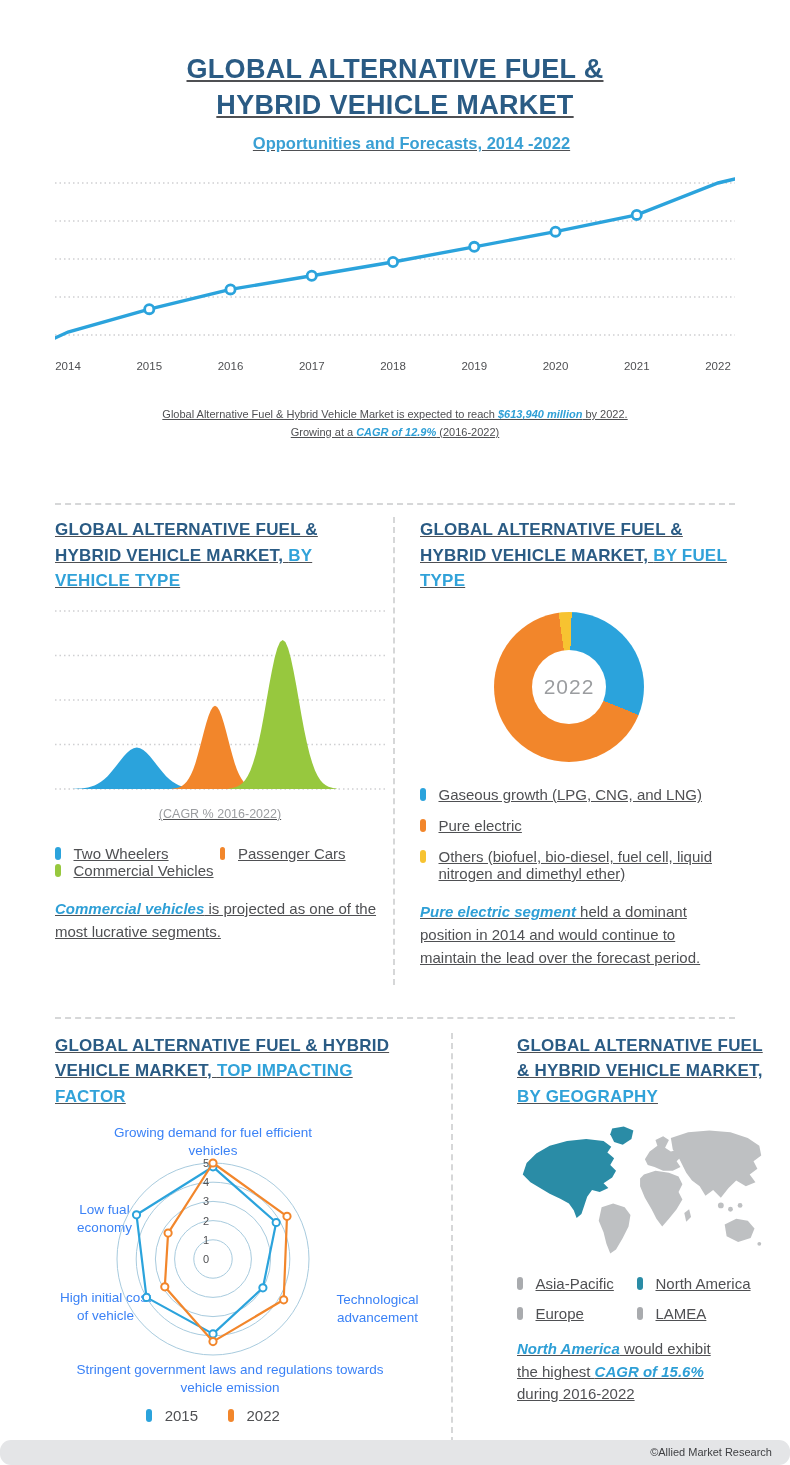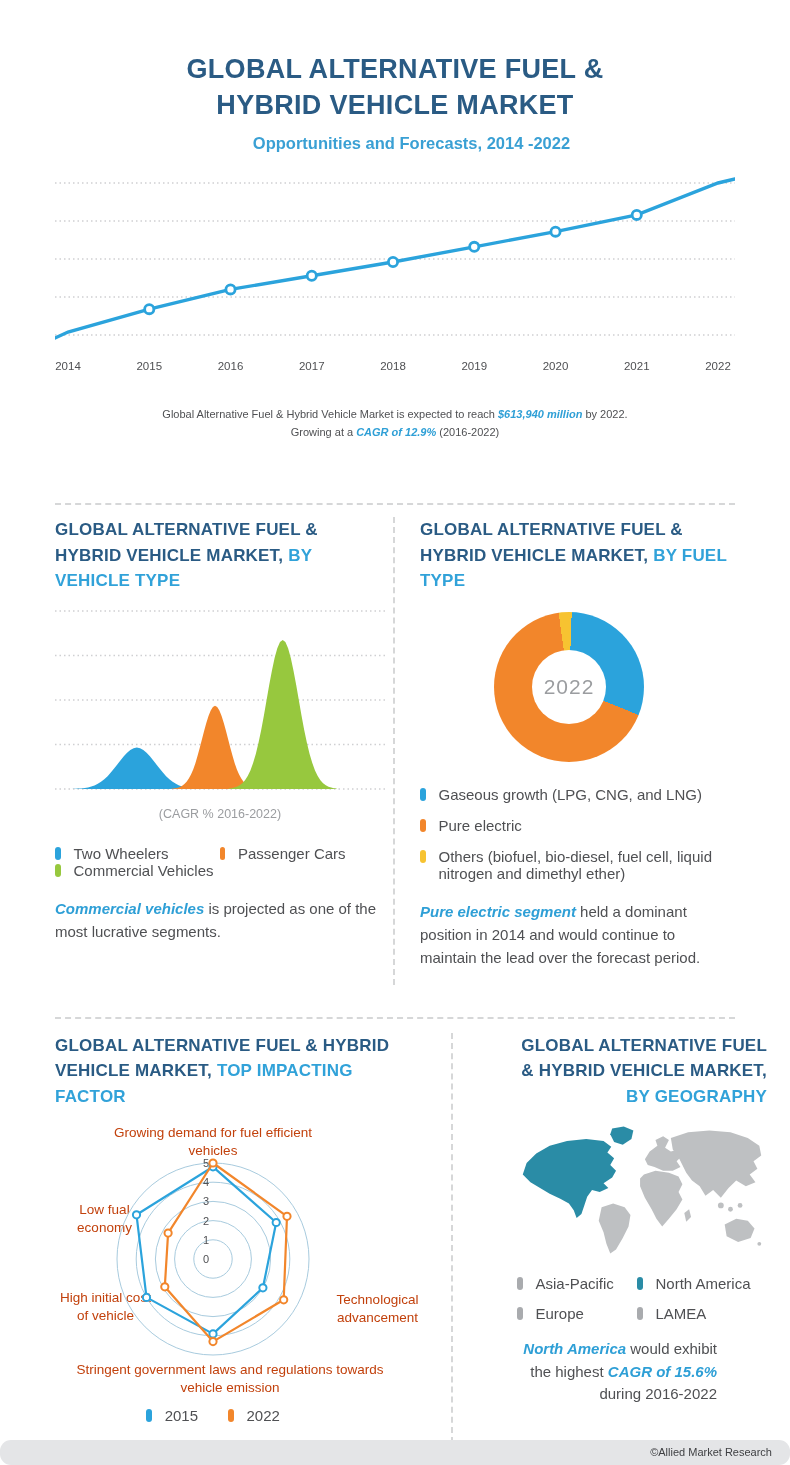--- a/index.html
+++ b/index.html
@@ -1,17 +1,17 @@
 <!DOCTYPE html>
 <html><head>
 <meta charset="utf-8">
 <style>
   html,body{margin:0;padding:0;background:#fff;}
   body{font-family:"Liberation Sans",sans-serif;color:#4F5053;}
-  .page{width:790px;height:1465px;position:relative;background:#fff;overflow:hidden;}
+  .page{width:790px;height:1465px;position:relative;background:#fff;overflow:hidden;text-decoration:underline;}
 
   
   .title{margin:52px auto 0;width:480px;text-align:center;font-size:27px;line-height:1.32;
          color:#2A5B84;font-weight:800;letter-spacing:.3px;}
   .subtitle{text-align:center;color:#3AA0D4;font-size:16.5px;font-weight:600;margin-top:11px;padding-left:33px;}
 
   
   .trend-svg{display:block;margin:20px 55px 0;width:680px;height:205px;}
   .gl{stroke:#CFD0D2;stroke-width:1.3;stroke-dasharray:1.5 3;}
   .axis-label{font-size:11.5px;fill:#4F5053;text-anchor:middle;}
@@ -26,21 +26,21 @@
   
   .sec-title{font-size:17px;font-weight:800;line-height:1.5;color:#2A5B84;letter-spacing:.2px;}
   .sec-title .accent{color:#31A2D9;}
 
   
   .cols-top{display:grid;grid-template-columns:340px 340px;padding:12px 55px 0;}
   .cols-top .col-l{border-right:2px dashed #D6D7D8;padding-right:9px;}
   .cols-top .col-r{padding-left:25px;}
   .cols-bottom{display:grid;grid-template-columns:398px 282px;padding:14px 55px 0;gap:32px;}
   .cols-bottom .col-l{border-right:2px dashed #D6D7D8;}
-  .cols-bottom .col-r{padding-left:32px;text-align:right;}
+  .cols-bottom .col-r{padding-left:32px;}
 
   
   .bell-svg{display:block;width:330px;height:195px;margin-top:14px;}
   .caption{text-align:center;font-size:12.5px;color:#9B9DA0;margin-top:4px;width:330px;}
 
   
   .legend{margin-top:24px;}
   .legend-grid2{display:grid;grid-template-columns:1fr 1fr;}
   .legend-item{display:flex;gap:13px;font-size:15px;color:#4F5053;align-items:flex-start;}
   .legend-marker{flex:0 0 auto;width:5.5px;height:13px;border-radius:3px;margin-top:2px;}
@@ -53,21 +53,21 @@
   .donut{width:150px;height:150px;border-radius:50%;}
   .donut-hole{position:absolute;left:38px;top:38px;width:74px;height:74px;border-radius:50%;
               background:#fff;display:flex;align-items:center;justify-content:center;}
   .donut-label{font-size:21px;color:#9B9DA0;letter-spacing:1px;}
 
   
   .radar-area{position:relative;height:332px;margin-top:2px;}
   .radar-svg{position:absolute;left:43px;top:33px;width:230px;height:230px;}
   .ring{fill:none;stroke:#A8CBDE;stroke-width:1;}
   .tick{font-size:11px;fill:#4F5053;text-anchor:middle;}
-  .radar-label{position:absolute;font-size:13.5px;line-height:1.35;color:#c2410c;text-align:center;}
+  .radar-label{position:absolute;font-size:13.5px;line-height:1.35;color:#3b82f6;text-align:center;}
   .rl-growing{left:38px;top:13px;width:240px;}
   .rl-low{left:2px;top:90px;width:95px;}
   .rl-charge{left:260px;top:78px;width:125px;}
   .rl-cost{left:-2px;top:178px;width:105px;}
   .rl-tech{left:270px;top:180px;width:105px;}
   .rl-laws{left:5px;top:250px;width:340px;}
   .radar-legend{position:absolute;left:58px;top:296px;width:200px;display:flex;gap:30px;justify-content:center;}
 
   
   .map-svg{display:block;width:250px;height:138px;margin-top:12px;}

